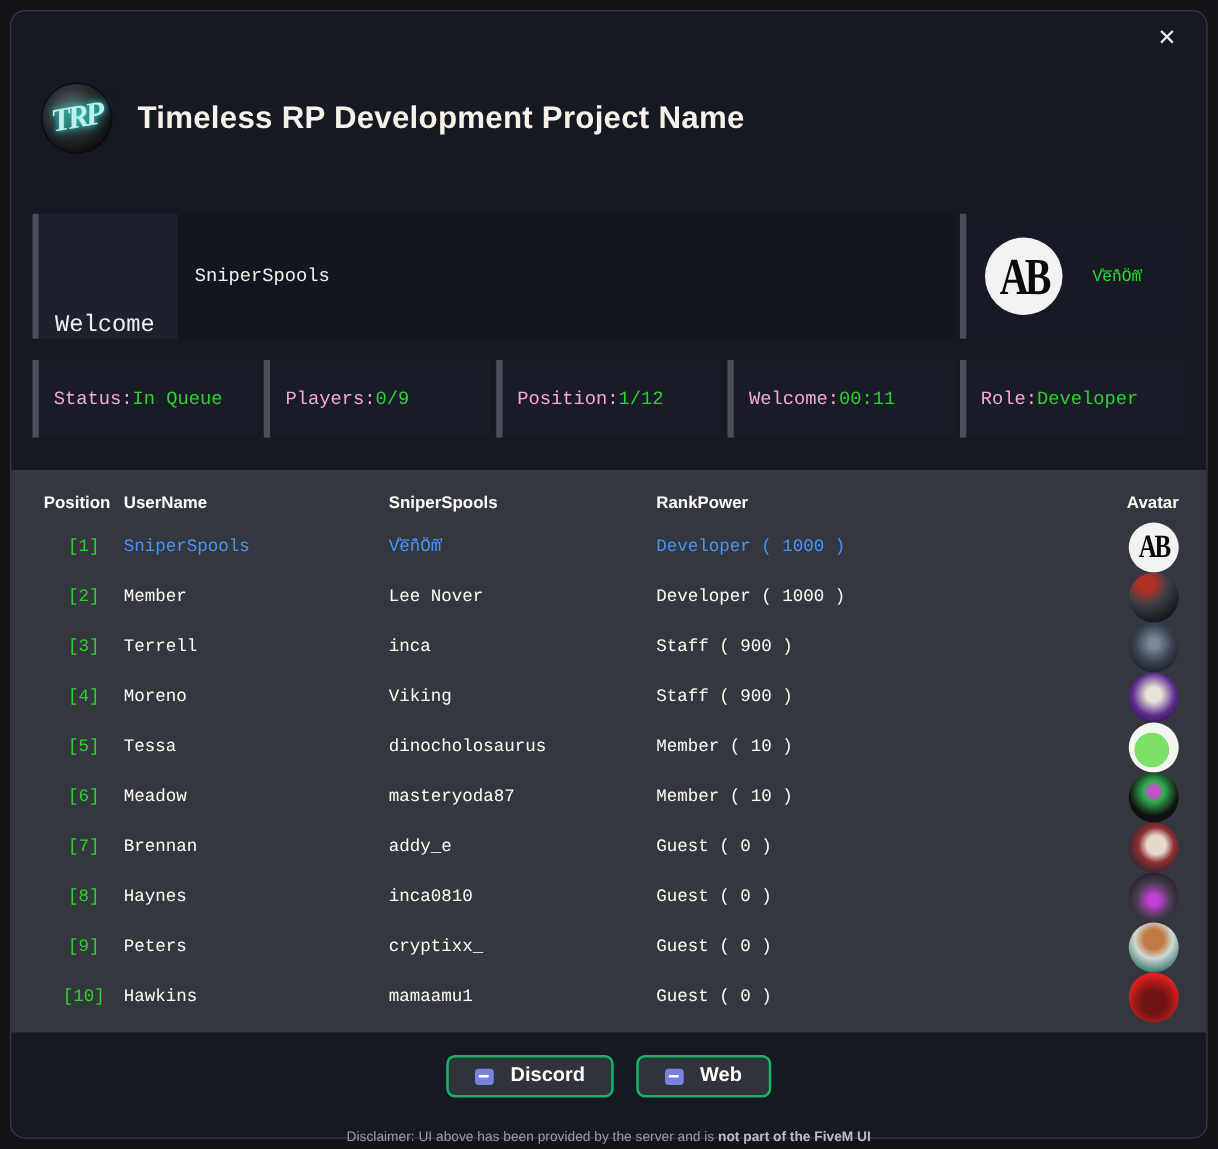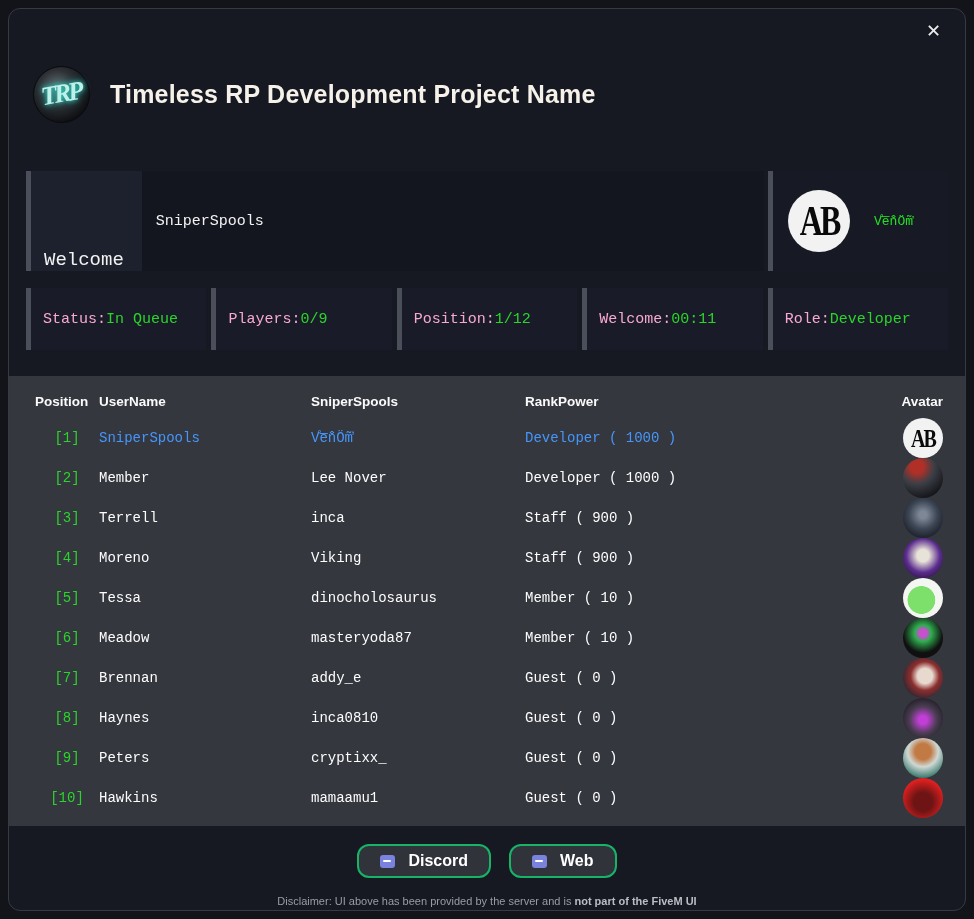--- a/index.html
+++ b/index.html
@@ -52,27 +52,27 @@
   .trow{height:40px;font-family:"Liberation Mono",monospace;font-size:14px;color:#fdfdfd;}
   .pos{color:#2bd42b;text-align:center;}
   .trow.me .uname,.trow.me .dname,.trow.me .rank{color:#4696fa;}
   .avatar{width:40px;height:40px;border-radius:50%;justify-self:end;overflow:hidden;
         display:flex;align-items:center;justify-content:center;}
   .avatar .stencil{font-size:20px;letter-spacing:-2px;}
   
   .footer{margin-top:18px;text-align:center;}
   .btn-row{display:flex;justify-content:center;gap:18px;}
   .btn{display:flex;align-items:center;gap:13px;padding:6px 21px;background:#30333a;
-        border:2px solid #17b468;border-radius:12px;color:#fff;cursor:pointer;
+        border:2px solid #17b468;border-radius:7px;color:#fff;cursor:pointer;
         font-family:"Liberation Sans",sans-serif;font-weight:700;font-size:16px;}
   .btn-icon{width:15px;height:13px;background:#7983de;border-radius:3px;position:relative;
         display:inline-block;}
   .btn-icon i{position:absolute;left:3px;top:5px;width:8px;height:2px;background:#fff;
         border-radius:1px;}
-  .disclaimer{margin-top:17px;font-family:"Liberation Sans",sans-serif;font-size:11px;
+  .disclaimer{margin-top:26px;font-family:"Liberation Sans",sans-serif;font-size:11px;
         color:#9a9da4;}
   .disclaimer b{color:#babdc3;}
 </style>
 </head>
 <body>
 
 <div class="modal">
 
   <button class="close-btn">✕</button>
 

